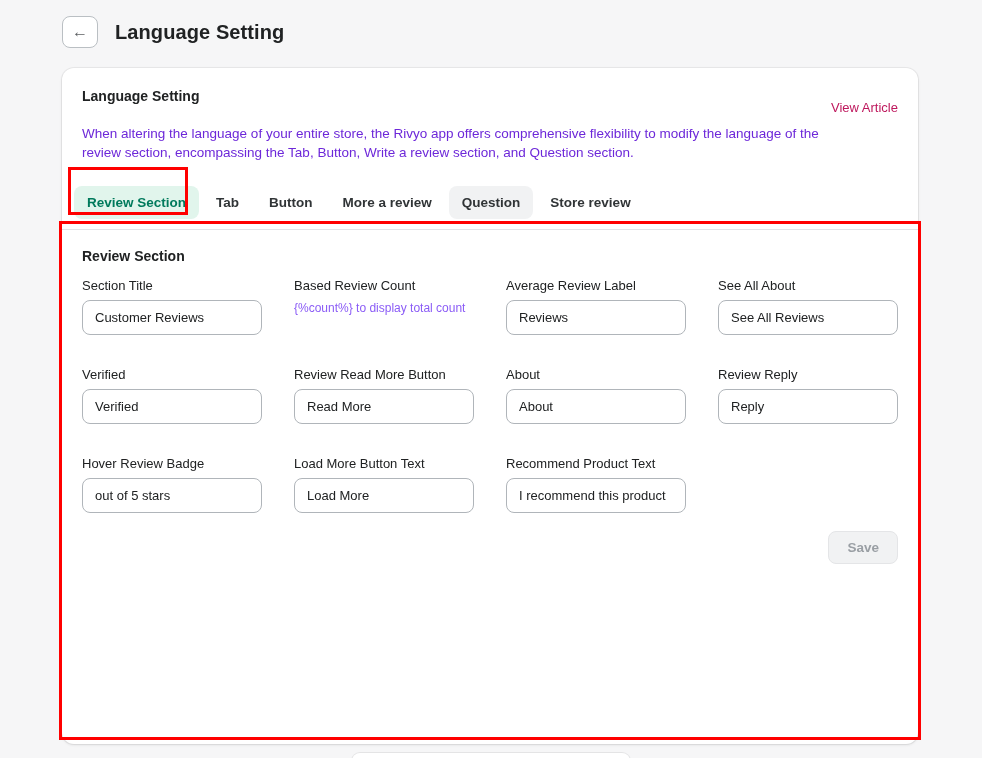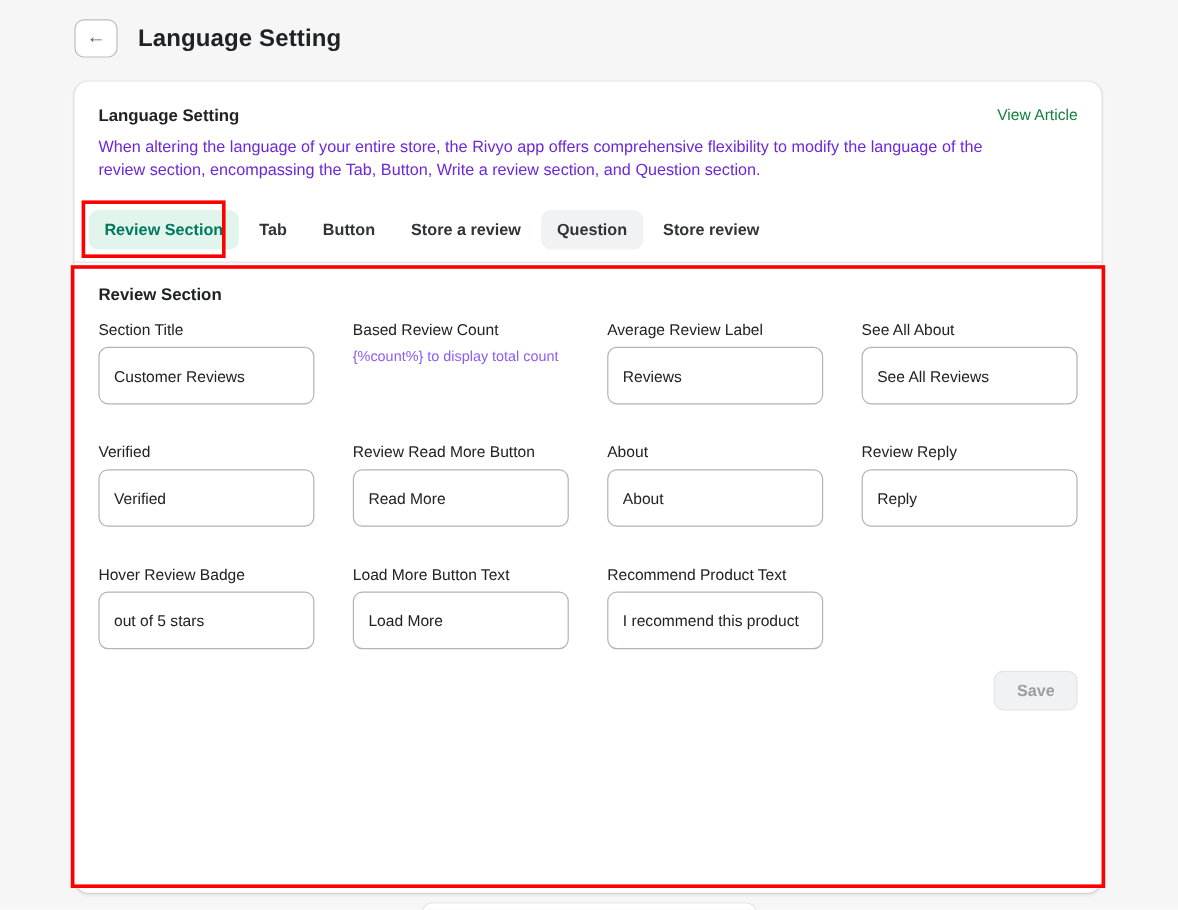--- a/index.html
+++ b/index.html
@@ -28,21 +28,21 @@
   
   .card {
     position: absolute; left: 62px; top: 68px; width: 856px; height: 676px;
     background: #fff; border-radius: 12px;
     box-shadow: 0 0 0 1px rgba(0,0,0,.05), 0 1px 3px rgba(0,0,0,.1);
   }
   .card-head { padding: 20px 20px 0 20px; }
   .head-row { display: flex; justify-content: space-between; align-items: flex-start; }
   .card-heading { font-size: 14px; font-weight: 700; }
   .view-article {
-    font-size: 13px; color: #15803d; text-decoration: none; cursor: pointer;
+    font-size: 13px; color: #be185d; text-decoration: none; cursor: pointer; margin-top: 12px;
   }
   .card-desc {
     margin-top: 9px; font-size: 13.5px; line-height: 19px; max-width: 760px;
     color: #6d28d9;
   }
 
   
   .tabs {
     margin-top: 16px; padding: 8px 12px 10px 12px;
     border-bottom: 1px solid #e1e3e5;
@@ -59,21 +59,21 @@
 
   
   .form-area { padding: 18px 20px 0 20px; }
   .form-heading { font-size: 14px; font-weight: 700; margin-bottom: 14px; }
   .form-grid {
     display: grid; grid-template-columns: 1fr 1fr 1fr 1fr;
     column-gap: 16px; row-gap: 20px; gap: 32px;
   }
   .f-label { display: block; font-size: 13px; margin-bottom: 7px; color: #202223; }
   .f-input {
-    width: 100%; height: 48px;
+    width: 100%; height: 35px;
     border: 1px solid #b0b5ba; border-radius: 8px;
     padding: 0 12px; font-size: 13px; color: #202223;
     font-family: "Liberation Sans", sans-serif; background: #fff; outline: none;
   }
   .f-helper { margin-top: 8px; font-size: 12px; color: #8b5cf6; }
 
   .save-row { display: flex; justify-content: flex-end; margin-top: 18px; padding-bottom: 16px; }
   .save-btn {
     background: #f1f2f3; border: 1px solid #e4e5e7; border-radius: 8px;
     color: #9a9fa4; font-size: 13.5px; font-weight: 600;
@@ -109,21 +109,21 @@
       <div class="card-heading">Language Setting</div>
       <a class="view-article">View Article</a>
     </div>
     <div class="card-desc">When altering the language of your entire store, the Rivyo app offers comprehensive flexibility to modify the language of the review section, encompassing the Tab, Button, Write a review section, and Question section.</div>
   </div>
 
   <div class="tabs">
     <button class="tab active">Review Section</button>
     <button class="tab">Tab</button>
     <button class="tab">Button</button>
-    <button class="tab">Store a review</button>
+    <button class="tab">More a review</button>
     <button class="tab soft">Question</button>
     <button class="tab">Store review</button>
   </div>
 
   <div class="form-area">
     <div class="form-heading">Review Section</div>
 
     <div class="form-grid">
 
       <div class="field">

